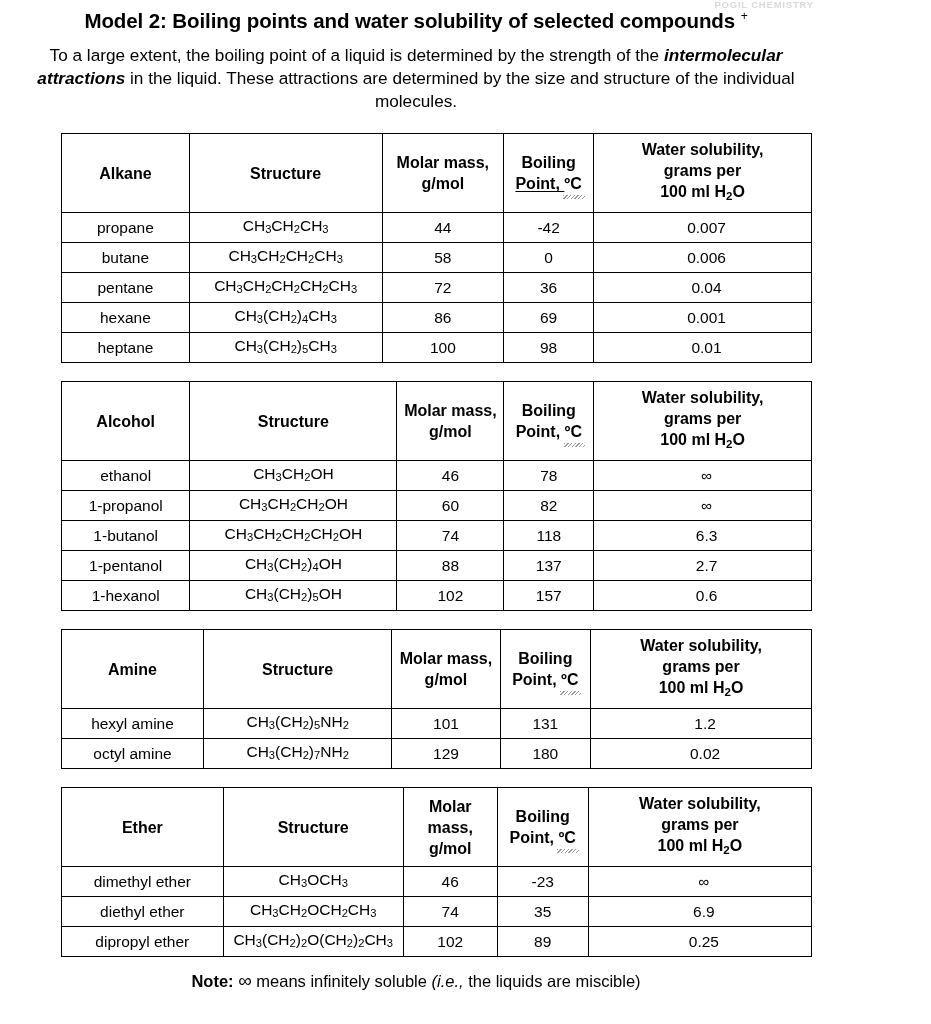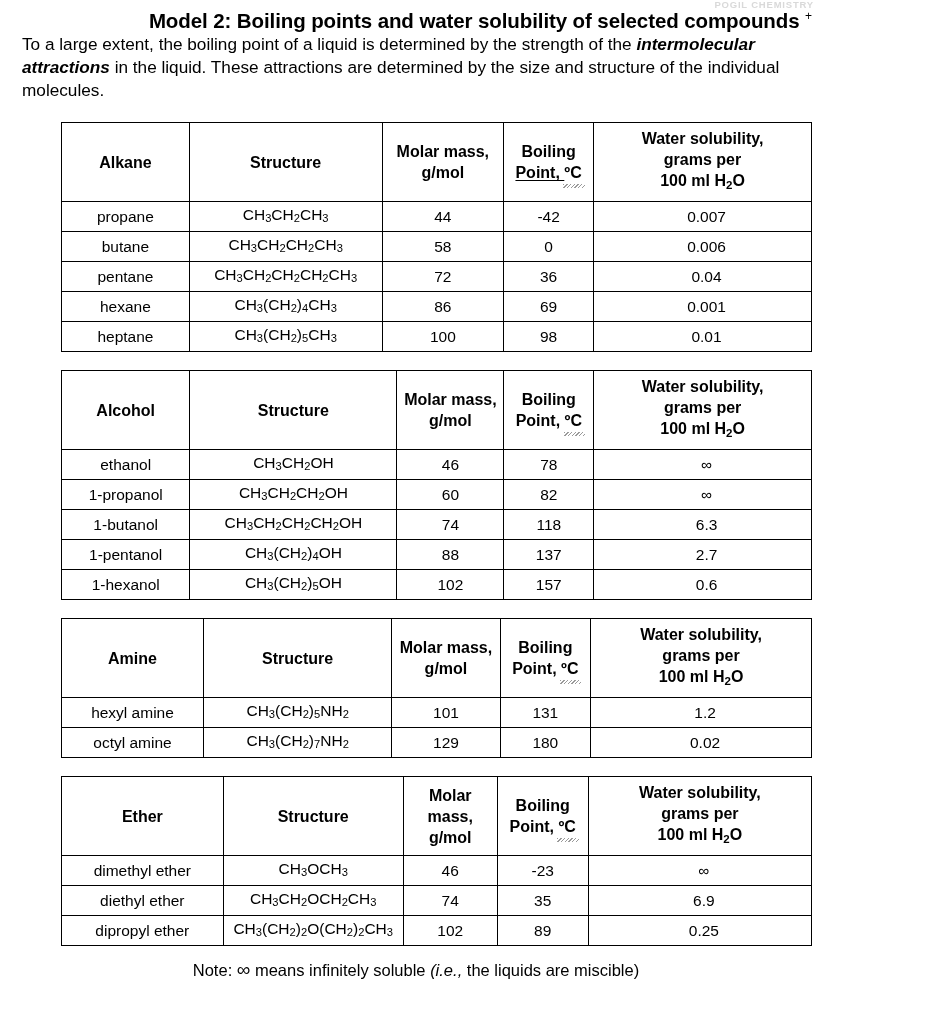--- a/index.html
+++ b/index.html
@@ -31,39 +31,39 @@
     font-weight: bold;
     letter-spacing: 0.8px;
     color: #d9d9d9;
     white-space: nowrap;
     overflow: hidden;
     height: 8px;
     line-height: 9px;
   }
 
   .title {
-    text-align: right;
+    text-align: center;
     font-size: 20.5px;
     font-weight: bold;
     margin: 0;
     padding-top: 9px;
     letter-spacing: -0.1px;
   }
   .title .sup {
     font-size: 12px;
     vertical-align: super;
     font-weight: normal;
   }
 
   .intro {
     font-size: 17.2px;
     line-height: 23px;
-    margin: 0 0 4px 0;
+    margin: 11px 0 4px 0;
     padding: 0 2px 0 2px;
-    text-align: left;
+    text-align: center;
   }
   .intro .bi {
     font-weight: bold;
     font-style: italic;
   }
 
   table.dt {
     border-collapse: collapse;
     table-layout: fixed;
     margin: 0 auto;
@@ -119,21 +119,21 @@
   .infty { font-size: 19px; line-height: 19px; }
 
   .gap { height: 18px; }
   .gap-s { height: 16px; }
 
   .note {
     text-align: center;
     font-size: 16.5px;
     margin-top: 14px;
   }
-  .note b { font-weight: normal; margin-top: 44px; }
+  .note b { font-weight: bold; margin-top: 44px; }
   .note i { font-style: italic; }
 </style>
 </head>
 <body>
 
 <div class="page">
 
   <div class="watermark">POGIL CHEMISTRY</div>
 
   <h1 class="title"><span>Model 2: Boiling points and water solubility of selected compounds</span> <span class="sup">+</span></h1>

